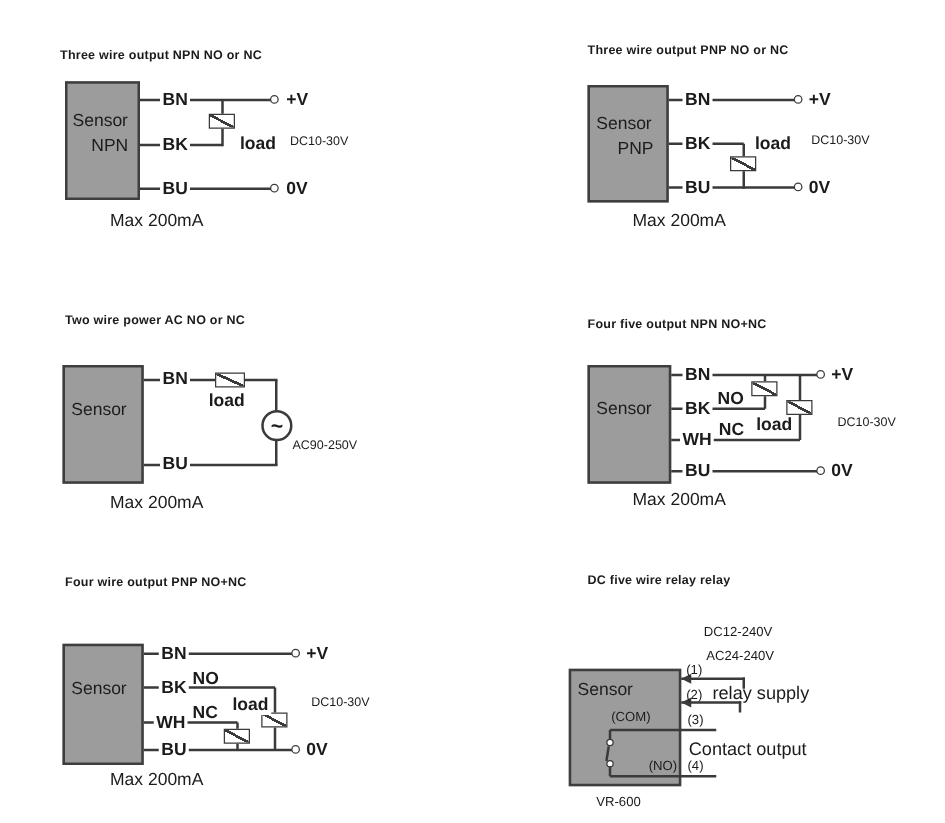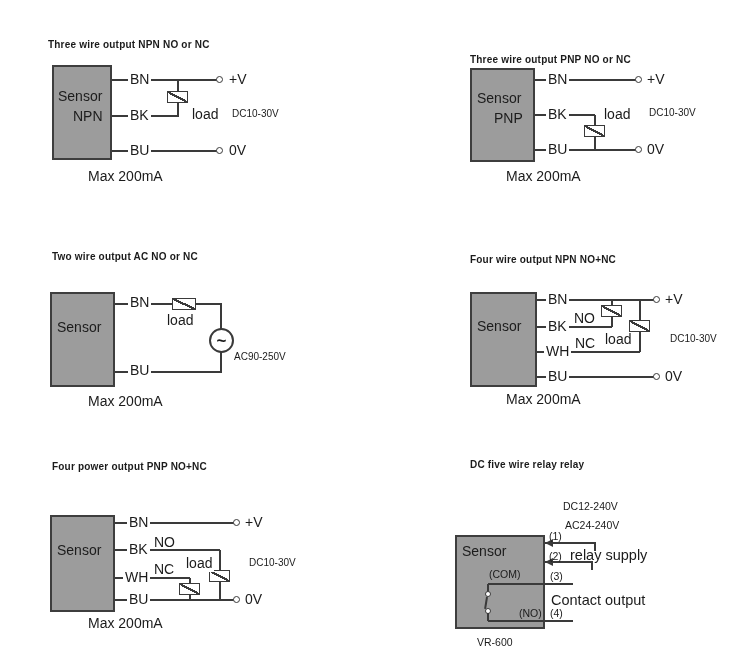--- a/index.html
+++ b/index.html
@@ -1,21 +1,21 @@
 <!DOCTYPE html>
 <html><head>
 <meta charset="utf-8">
 <style>
   html,body{margin:0;padding:0}
   .page{position:relative;width:756px;height:658px;background:#ffffff;
         font-family:"Liberation Sans",sans-serif;color:#1b1b1b;overflow:hidden}
   .panel{position:absolute;left:0;top:0;width:0;height:0}
   .t{position:absolute;white-space:nowrap;line-height:1.12}
   .title{font-size:10px;font-weight:600;letter-spacing:.2px}
-  .lbl{font-size:14px;font-weight:400}
+  .lbl{font-size:14px;font-weight:700}
   .bg{background:#fff;padding:0 2px}
   .small{font-size:10.5px}
   .big{font-size:14.5px}
   .max{font-size:14px}
   .volt{font-size:10px}
   .box{position:absolute;background:#9c9c9c;border:2px solid #3e3e3e;box-sizing:border-box}
   .boxtext{font-size:14px;color:#1c1c1c}
   .hl{position:absolute;height:2px;background:#3a3a3a}
   .vl{position:absolute;width:2px;background:#3a3a3a}
   .loadr{position:absolute;background-color:#fff;border:1.5px solid #3a3a3a;box-sizing:border-box;
@@ -51,21 +51,21 @@
     <div class="t lbl bg" style="left:128px;top:108px">BK</div>
     <div class="t lbl bg" style="left:128px;top:143px">BU</div>
     <div class="t lbl" style="left:229px;top:72px">+V</div>
     <div class="t lbl" style="left:229px;top:143px">0V</div>
     <div class="t lbl" style="left:192px;top:107px">load</div>
     <div class="t volt" style="left:232px;top:108px">DC10-30V</div>
     <div class="t max" style="left:88px;top:169px">Max 200mA</div>
   </div>
 
   <div class="panel">
-    <div class="t title" style="left:470px;top:54px">Three wire output PNP NO or NC</div>
+    <div class="t title" style="left:470px;top:35px">Three wire output PNP NO or NC</div>
     <div class="box" style="left:470px;top:68px;width:65px;height:94px"></div>
     <div class="t boxtext" style="left:477px;top:91px">Sensor</div>
     <div class="t boxtext" style="left:494px;top:111px">PNP</div>
     <div class="hl" style="left:535px;top:79px;width:103px"></div>
     <div class="hl" style="left:535px;top:114px;width:60px"></div>
     <div class="hl" style="left:535px;top:149px;width:103px"></div>
     <div class="vl" style="left:594px;top:115px;height:36px"></div>
     <div class="loadr" style="left:584px;top:125px;width:21px;height:12px"></div>
     <div class="term" style="left:635px;top:76px"></div>
     <div class="term" style="left:635px;top:146px"></div>
@@ -73,40 +73,40 @@
     <div class="t lbl bg" style="left:546px;top:107px">BK</div>
     <div class="t lbl bg" style="left:546px;top:142px">BU</div>
     <div class="t lbl" style="left:647px;top:72px">+V</div>
     <div class="t lbl" style="left:647px;top:142px">0V</div>
     <div class="t lbl bg" style="left:602px;top:107px">load</div>
     <div class="t volt" style="left:649px;top:107px">DC10-30V</div>
     <div class="t max" style="left:506px;top:169px">Max 200mA</div>
   </div>
 
   <div class="panel">
-    <div class="t title" style="left:52px;top:251px">Two wire output AC NO or NC</div>
+    <div class="t title" style="left:52px;top:251px">Two wire power AC NO or NC</div>
     <div class="box" style="left:50px;top:292px;width:65px;height:95px"></div>
     <div class="t boxtext" style="left:57px;top:320px">Sensor</div>
     <div class="hl" style="left:115px;top:303px;width:107px"></div>
     <div class="hl" style="left:115px;top:371px;width:107px"></div>
     <div class="vl" style="left:220px;top:304px;height:25px"></div>
     <div class="vl" style="left:220px;top:351px;height:21px"></div>
     <div class="loadr" style="left:172px;top:298px;width:24px;height:12px"></div>
     <div class="accirc" style="left:209px;top:328px">
         <span>~</span>
       </div>
     <div class="t lbl bg" style="left:128px;top:295px">BN</div>
     <div class="t lbl bg" style="left:128px;top:363px">BU</div>
     <div class="t lbl" style="left:167px;top:313px">load</div>
     <div class="t volt" style="left:234px;top:351px">AC90-250V</div>
     <div class="t max" style="left:88px;top:394px">Max 200mA</div>
   </div>
 
   <div class="panel">
-    <div class="t title" style="left:470px;top:254px">Four wire output NPN NO+NC</div>
+    <div class="t title" style="left:470px;top:254px">Four five output NPN NO+NC</div>
     <div class="box" style="left:470px;top:292px;width:67px;height:95px"></div>
     <div class="t boxtext" style="left:477px;top:319px">Sensor</div>
     <div class="hl" style="left:537px;top:299px;width:119px"></div>
     <div class="hl" style="left:537px;top:326px;width:75px"></div>
     <div class="hl" style="left:537px;top:351px;width:103px"></div>
     <div class="hl" style="left:537px;top:376px;width:119px"></div>
     <div class="vl" style="left:611px;top:300px;height:27px"></div>
     <div class="vl" style="left:639px;top:300px;height:52px"></div>
     <div class="loadr" style="left:601px;top:305px;width:21px;height:12px"></div>
     <div class="loadr" style="left:629px;top:320px;width:21px;height:12px"></div>
@@ -119,21 +119,21 @@
     <div class="t lbl" style="left:574px;top:311px">NO</div>
     <div class="t lbl" style="left:575px;top:336px">NC</div>
     <div class="t lbl bg" style="left:603px;top:332px">load</div>
     <div class="t lbl" style="left:665px;top:292px">+V</div>
     <div class="t lbl" style="left:665px;top:369px">0V</div>
     <div class="t volt" style="left:670px;top:333px">DC10-30V</div>
     <div class="t max" style="left:506px;top:392px">Max 200mA</div>
   </div>
 
   <div class="panel">
-    <div class="t title" style="left:52px;top:461px">Four power output PNP NO+NC</div>
+    <div class="t title" style="left:52px;top:461px">Four wire output PNP NO+NC</div>
     <div class="box" style="left:50px;top:515px;width:65px;height:97px"></div>
     <div class="t boxtext" style="left:57px;top:543px">Sensor</div>
     <div class="hl" style="left:115px;top:522px;width:121px"></div>
     <div class="hl" style="left:115px;top:549px;width:105px"></div>
     <div class="hl" style="left:115px;top:577px;width:75px"></div>
     <div class="hl" style="left:115px;top:599px;width:121px"></div>
     <div class="vl" style="left:219px;top:550px;height:50px"></div>
     <div class="vl" style="left:189px;top:578px;height:22px"></div>
     <div class="loadr" style="left:209px;top:570px;width:21px;height:12px"></div>
     <div class="loadr" style="left:179px;top:583px;width:21px;height:12px"></div>

